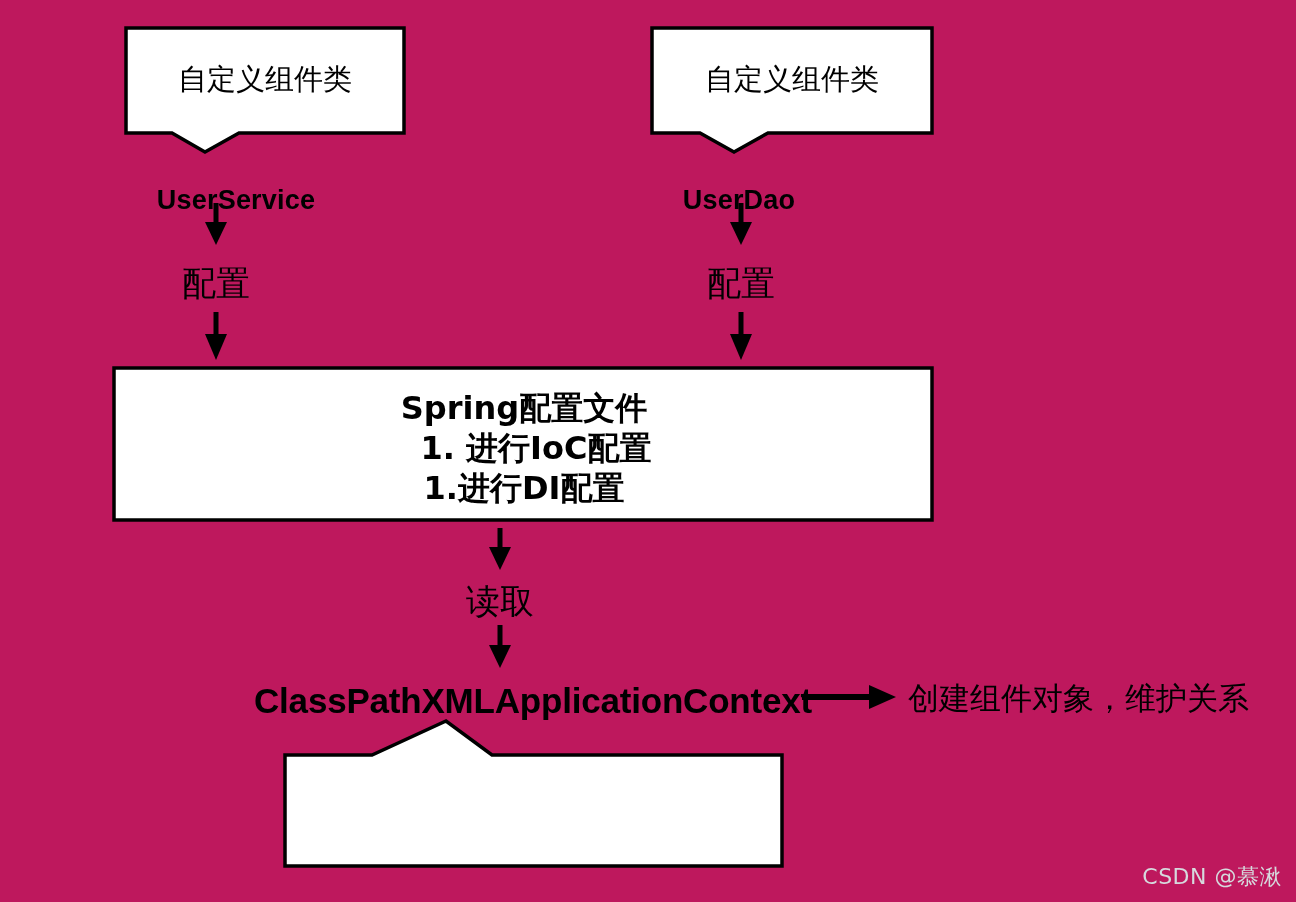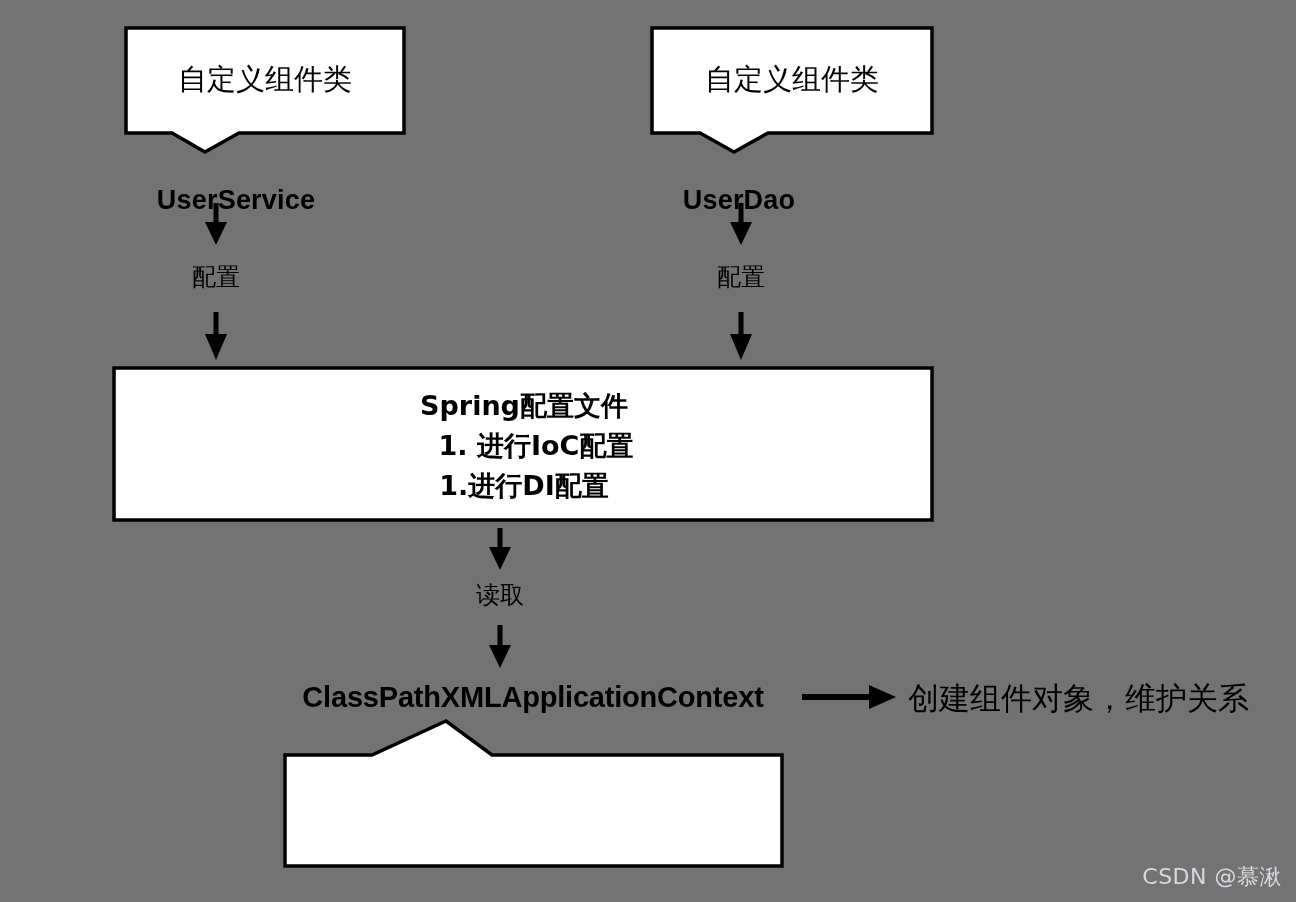--- a/index.html
+++ b/index.html
@@ -8,21 +8,21 @@
     background: #ffffff;
   }
   body {
     font-family: "Liberation Sans", "DejaVu Sans", sans-serif;
     color: #000000;
   }
   #canvas {
     position: relative;
     width: 1296px;
     height: 902px;
-    background: #737373;
+    background: #be185d;
     overflow: hidden;
   }
   #diagram-svg {
     position: absolute;
     left: 0;
     top: 0;
     width: 1296px;
     height: 902px;
   }
   .lbl {
@@ -49,27 +49,27 @@
   }
   .box-title {
     font-size: 29px;
   }
   .comp-name {
     font-size: 27px;
     letter-spacing: 0.2px;
     margin-top: 21px;
   }
   .edge-label {
-    font-size: 24px;
+    font-size: 34px;
   }
   .spring-line {
-    font-size: 27px;
+    font-size: 32px;
   }
   .ctx-name {
-    font-size: 29px;
+    font-size: 35px;
     letter-spacing: -0.2px;
   }
   .side-note {
     font-size: 31px;
   }
   .ioc-name {
     font-size: 28px;
   }
   #watermark {
     position: absolute;

